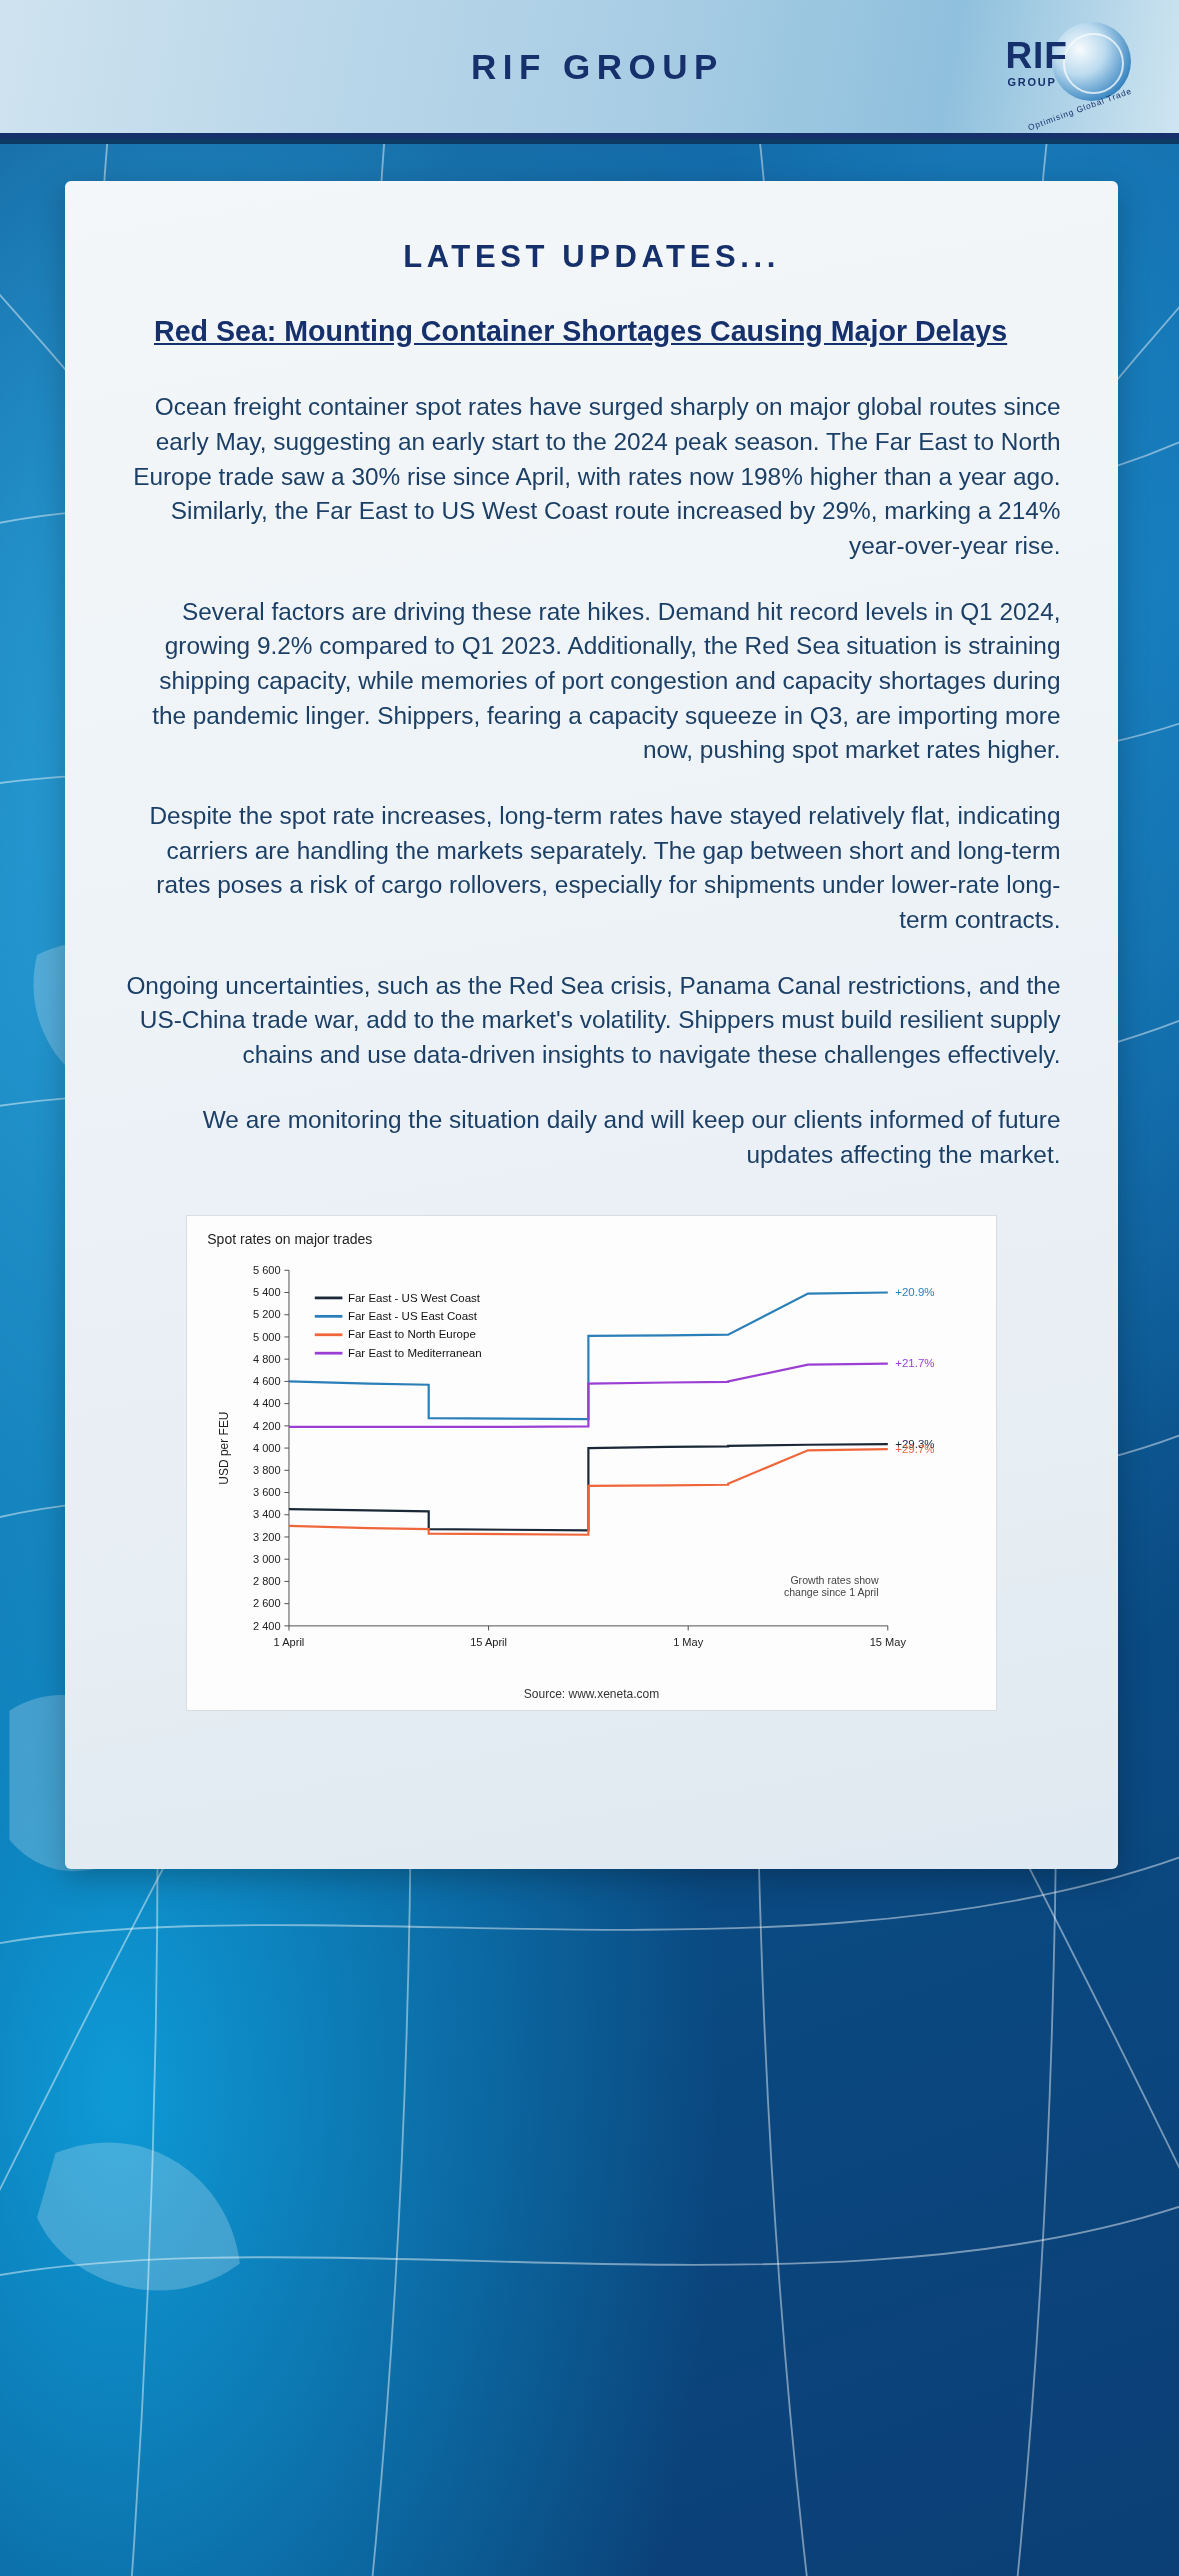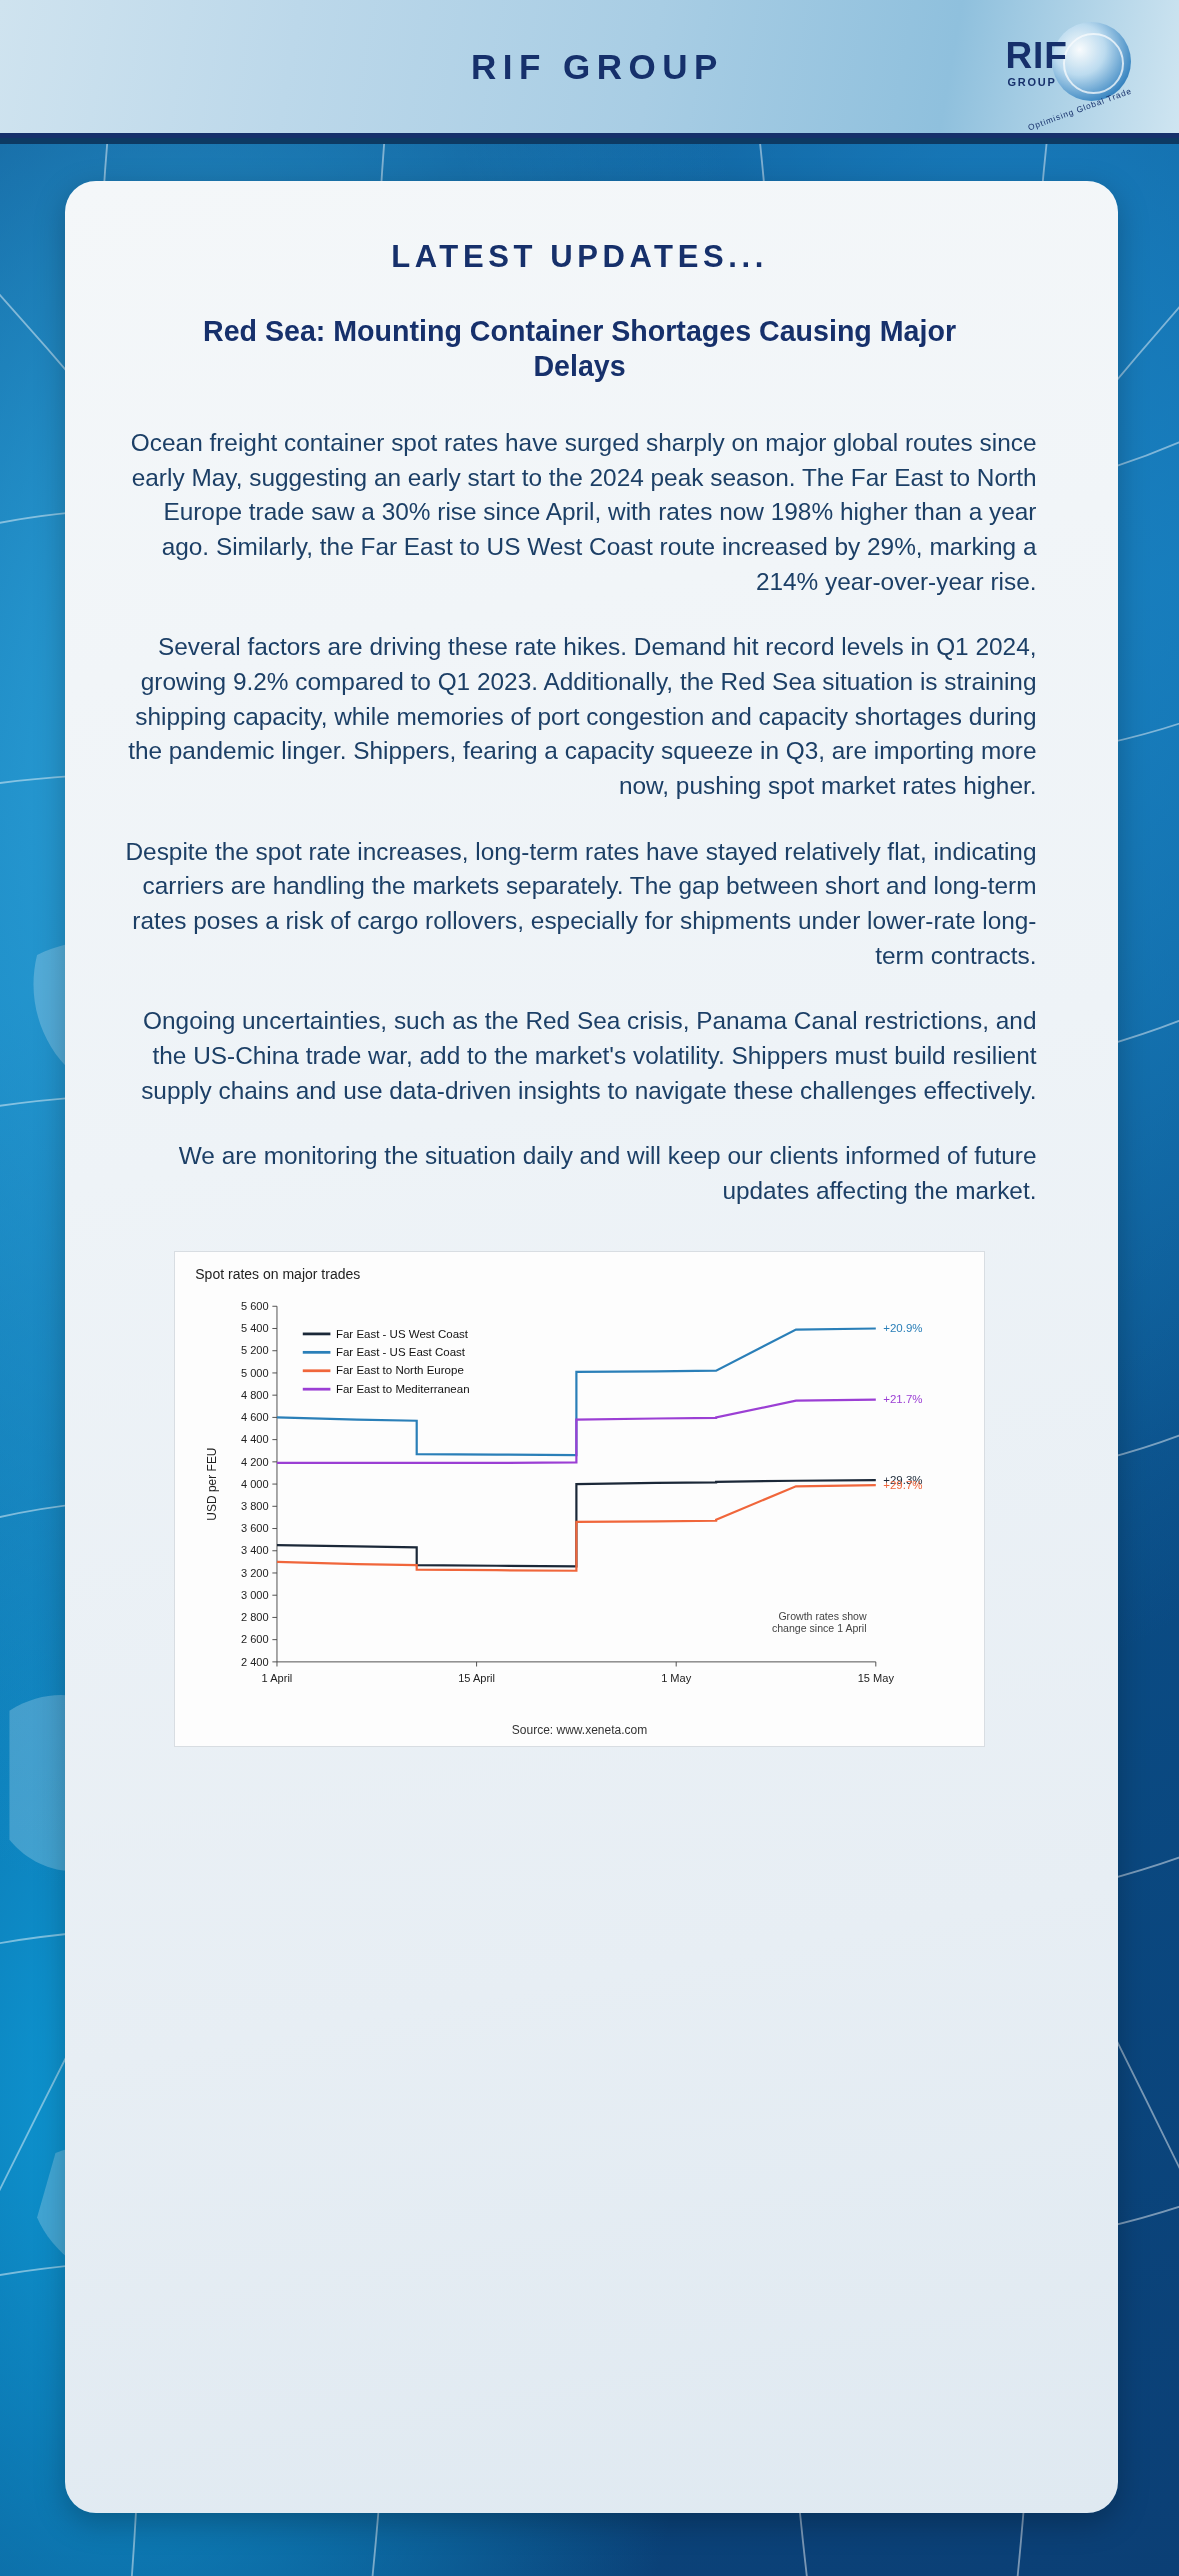--- a/index.html
+++ b/index.html
@@ -92,41 +92,42 @@
       linear-gradient(160deg,#0d4f8a 0%, #1179b5 30%, #0a4d86 60%, #0b3f75 100%);
     overflow:hidden;
   }
   .bg svg { position:absolute; top:0; left:0; }
 
   
   .card {
     position:absolute;
     left:65px; top:181px;
     width:1053px;
-    height:2332px;
+    height:1688px;
     background:linear-gradient(170deg,#f4f7f9 0%,#eef3f7 40%,#e7eef4 75%,#dfe9f1 100%);
-    border-radius:31px;
+    border-radius:6px;
     box-shadow:0 9.2px 31px rgba(0,0,0,.25);
-    padding:41px 76px 0 52px;
+    padding:41px 52px 0 52px;
   }
   .card-title {
     text-align:center;
     font-size:31px;
     font-weight:bold;
     letter-spacing:4.6px;
     color:#16306b;
     margin-top:16.6px;
   }
   .headline {
-    text-align:center;
+    text-align:left;
     font-size:28.6px;
     font-weight:bold;
     color:#16306b;
     line-height:1.25;
     margin:39px 37px 0 37px;
+    text-decoration:underline;
   }
   .para {
     text-align:right;
     font-size:24.4px;
     line-height:1.42;
     color:#1c3f66;
     margin:31px 5.5px 0 5.5px;
   }
   .para.first { margin-top:41px; }
 

